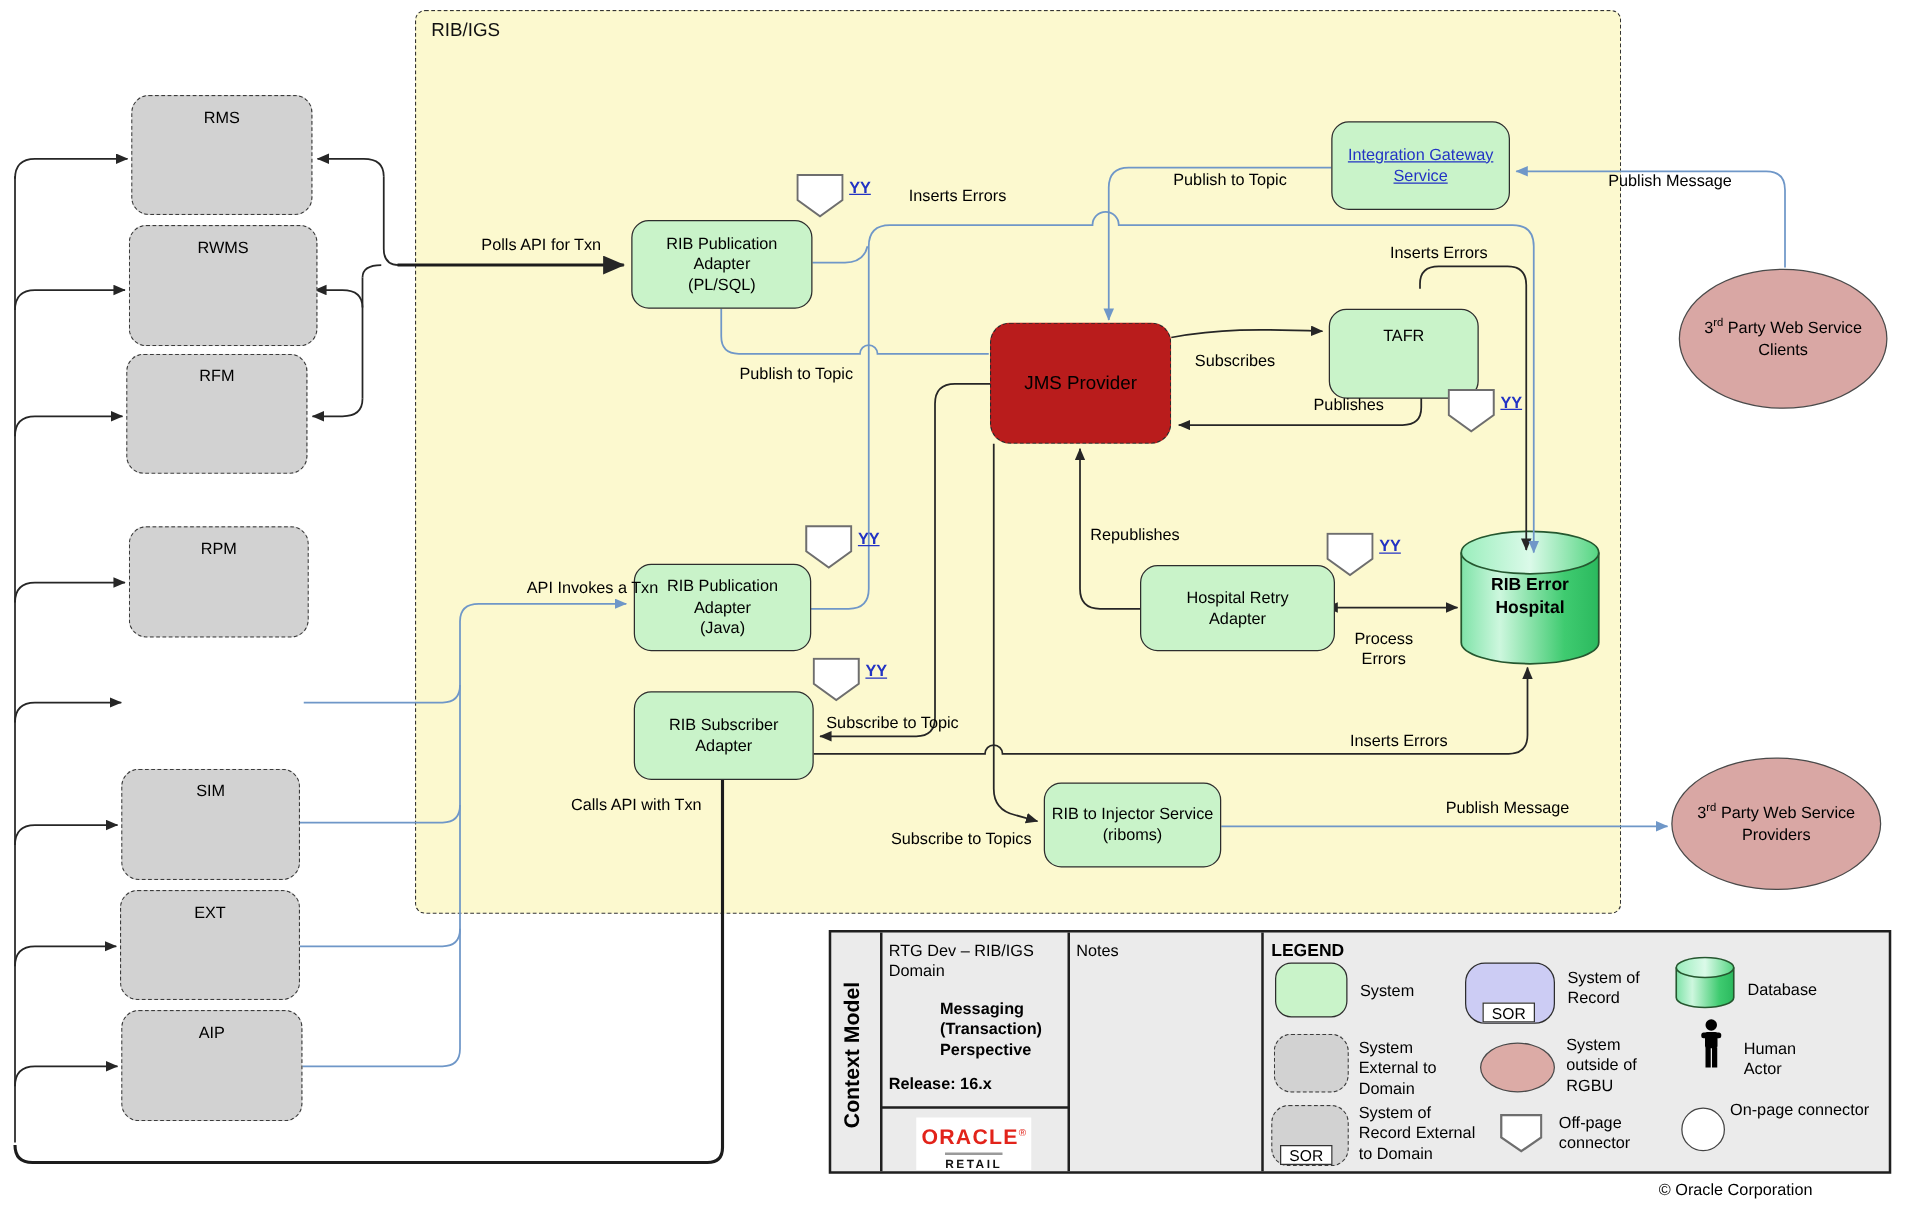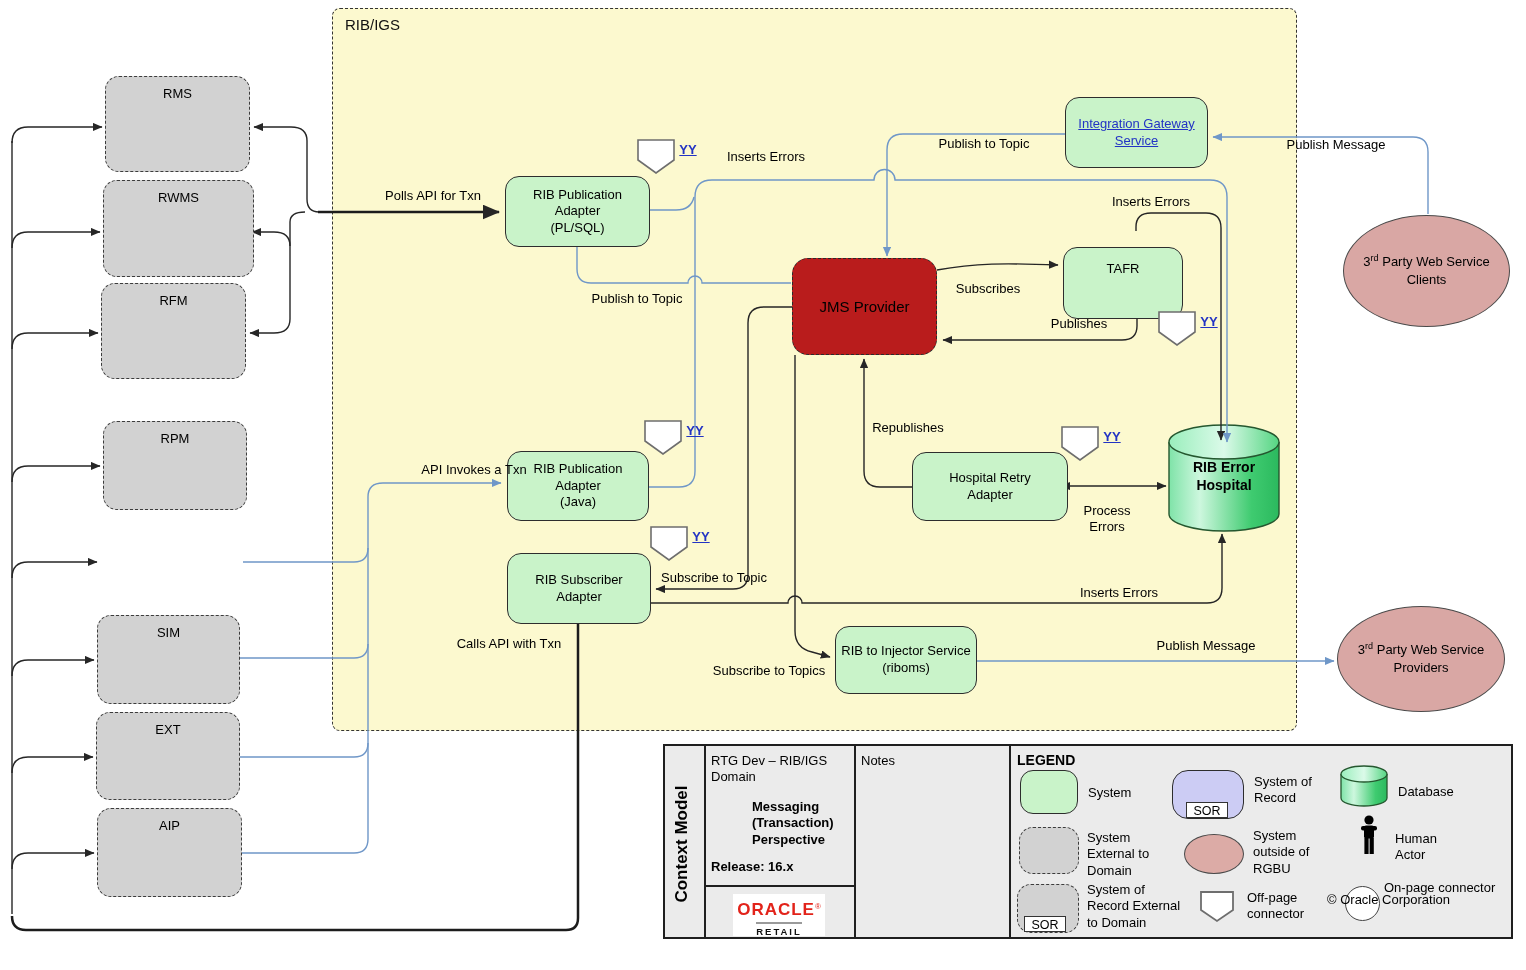--- a/index.html
+++ b/index.html
@@ -296,14 +296,14 @@
     <svg class="abs" width="34" height="32" style="left:535px;top:145px;">
       <polygon points="1,1 33,1 33,19 17,30 1,19" fill="#fff" stroke="#6e6e6e" stroke-width="1.8"></polygon>
     </svg>
     <div class="ltext" style="left:582px;top:144px;">Off-page
 connector</div>
 
     <div class="lg-circle" style="left:680px;top:140px;width:35px;height:35px;"></div>
     <div class="ltext" style="left:719px;top:134px;">On-page connector</div>
   </div>
 
-  <div class="abs footer" style="left:1327px;top:892px;text-align:center;">© Oracle Corporation</div>
+  <div class="abs footer" style="left:1327px;top:944px;text-align:center;">© Oracle Corporation</div>
 </div>
 
 </body></html>

